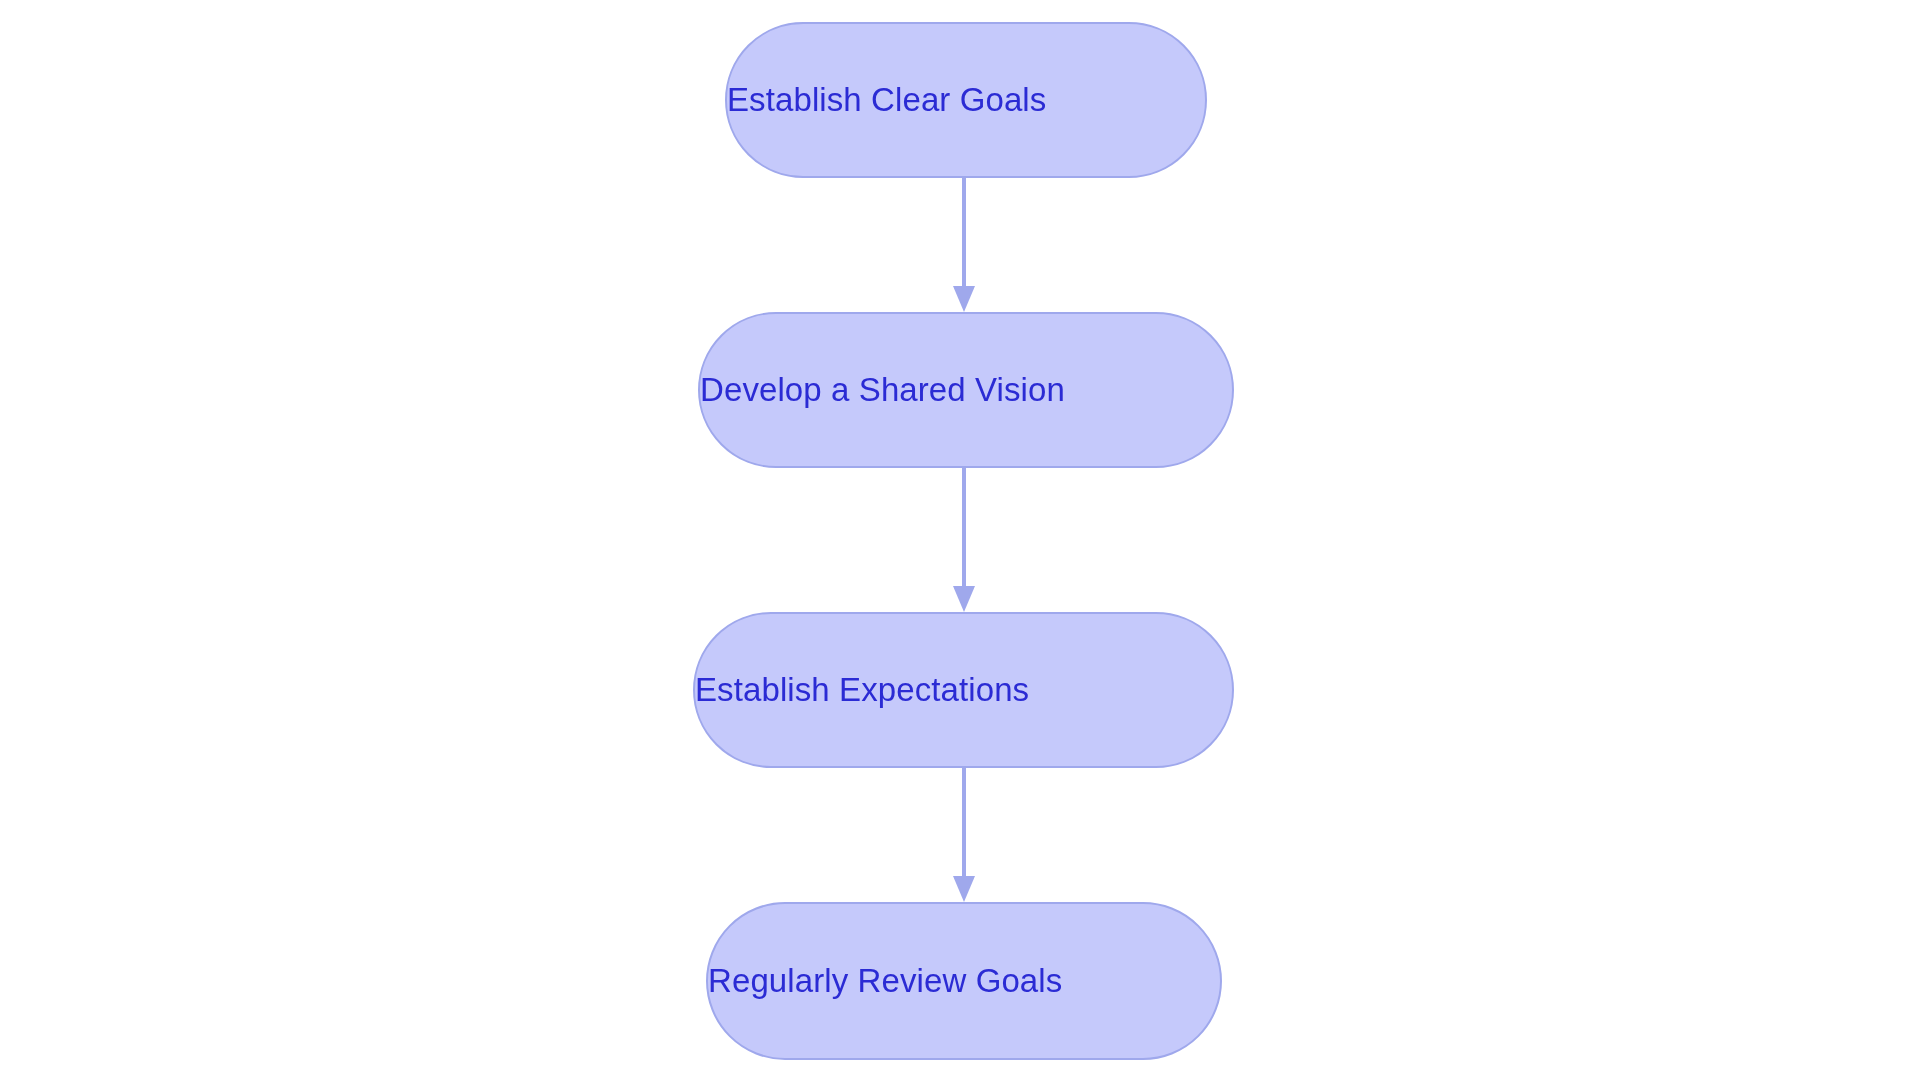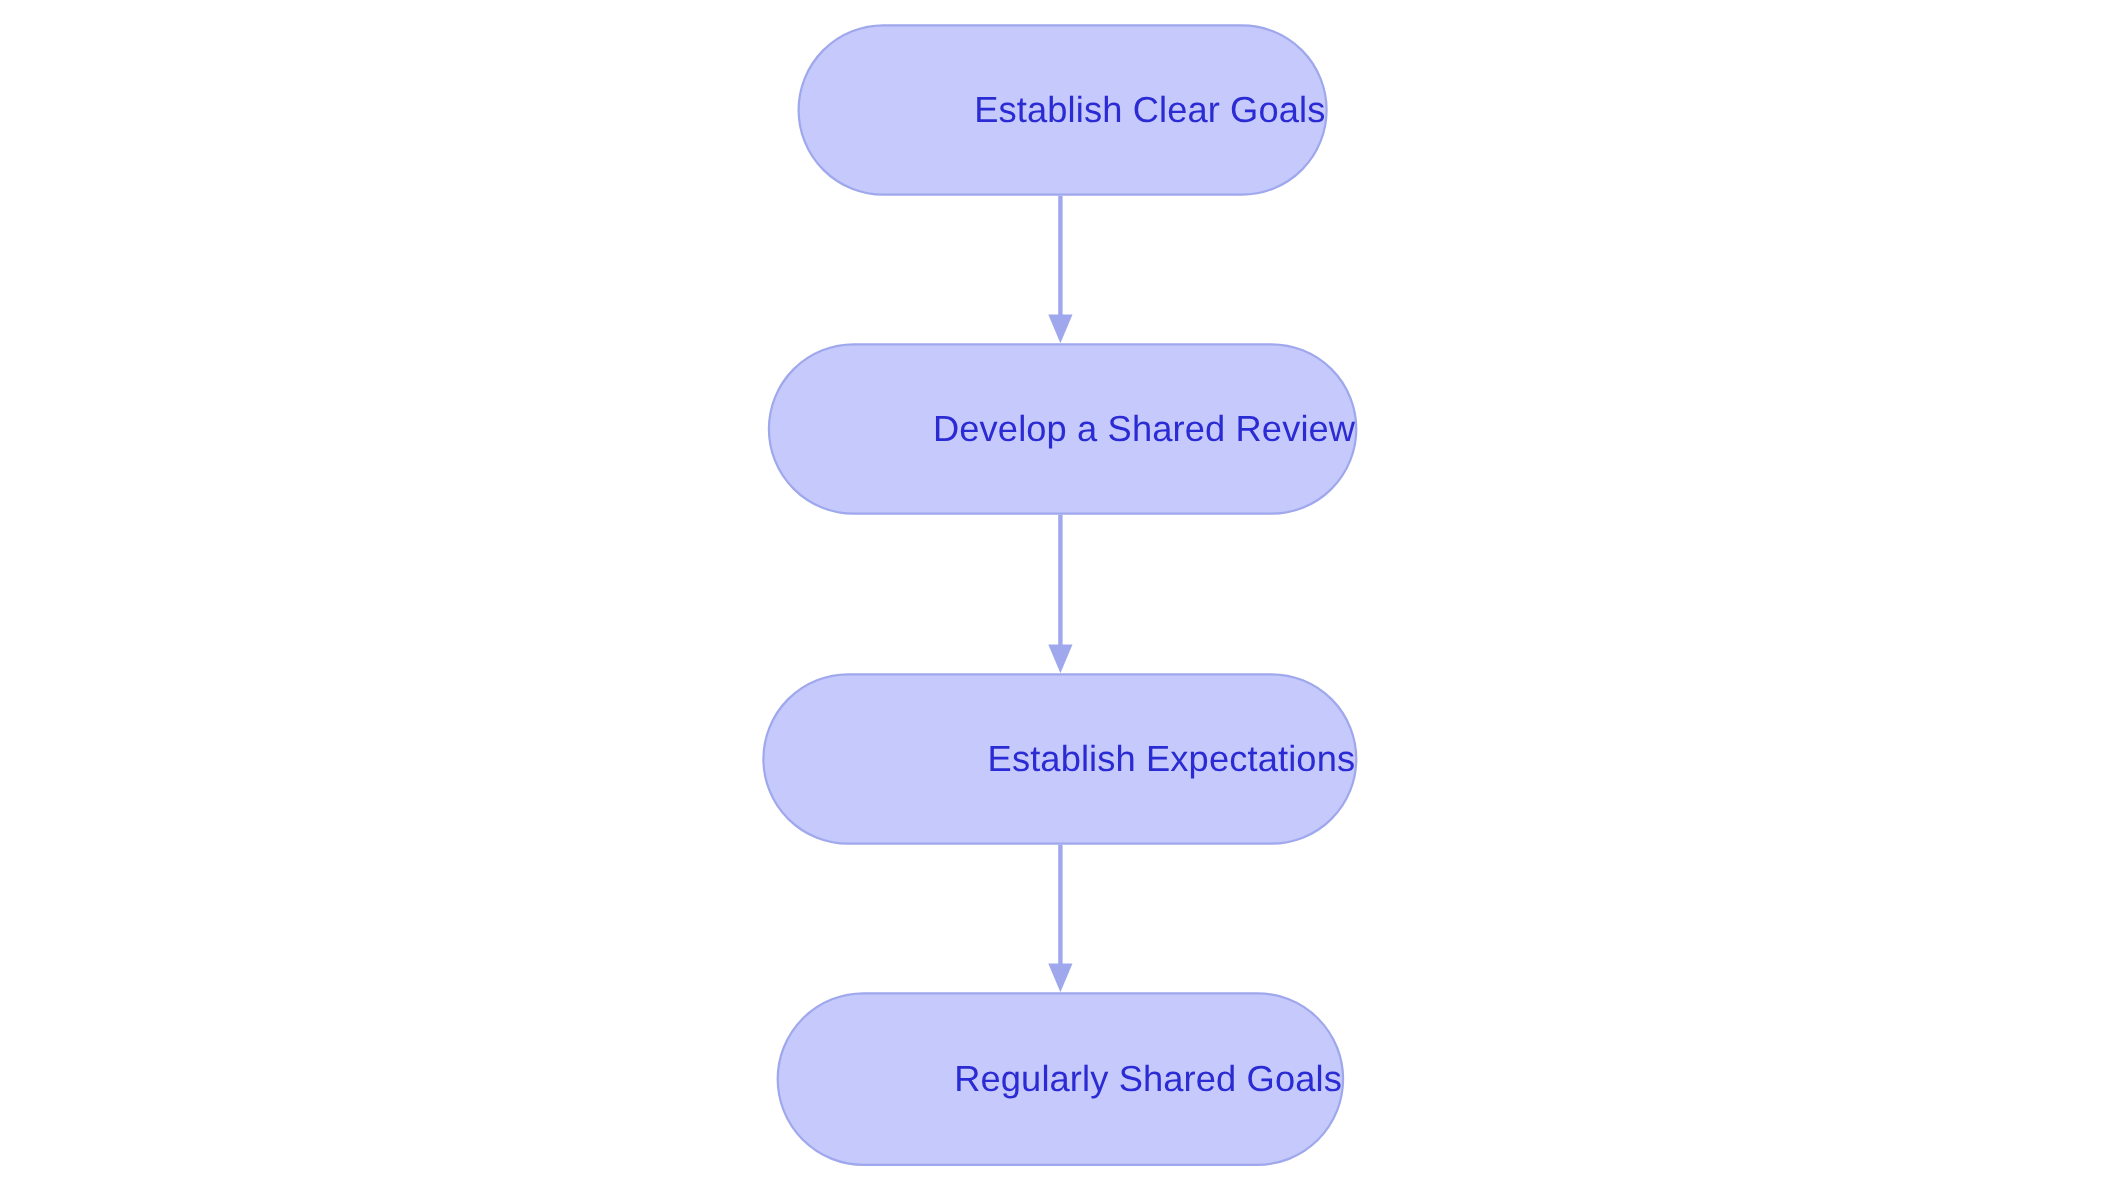--- a/index.html
+++ b/index.html
@@ -19,21 +19,21 @@
     width: 1920px;
     height: 1083px;
     background: #ffffff;
   }
 
   .flow-node {
     position: absolute;
     box-sizing: border-box;
     display: flex;
     align-items: center;
-    justify-content: flex-end;
+    justify-content: flex-start;
     background: #c5c9fb;
     border: 2px solid #9fa8ec;
     border-radius: 999px;
     color: #2b2bd4;
     font-family: "Liberation Sans", sans-serif;
     font-size: 33px;
     font-weight: 400;
     letter-spacing: 0.1px;
     white-space: nowrap;
     line-height: 1;
@@ -84,24 +84,24 @@
       <line x1="964" y1="768" x2="964" y2="878" stroke="#9fa8ec" stroke-width="4"></line>
       <polygon points="953,876 975,876 964,902" fill="#9fa8ec"></polygon>
     </g>
   </svg>
 
   <div class="flow-node node-1">
     <span class="node-label">Establish Clear Goals</span>
   </div>
 
   <div class="flow-node node-2">
-    <span class="node-label">Develop a Shared Review</span>
+    <span class="node-label">Develop a Shared Vision</span>
   </div>
 
   <div class="flow-node node-3">
     <span class="node-label">Establish Expectations</span>
   </div>
 
   <div class="flow-node node-4">
-    <span class="node-label">Regularly Shared Goals</span>
+    <span class="node-label">Regularly Review Goals</span>
   </div>
 
 </div>
 
 </body></html>

